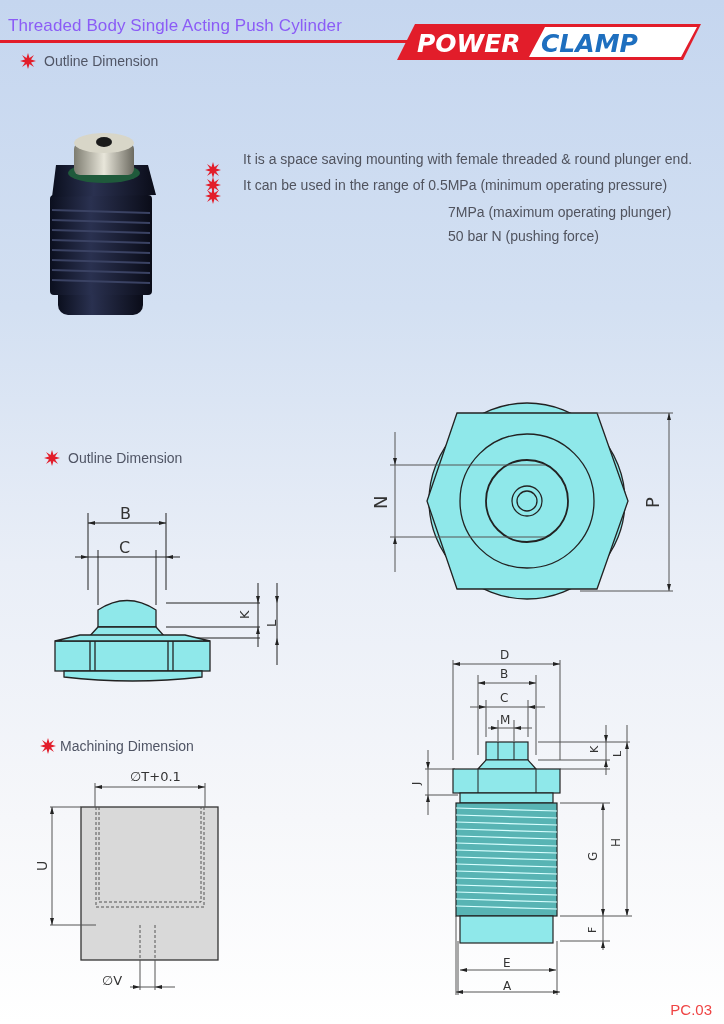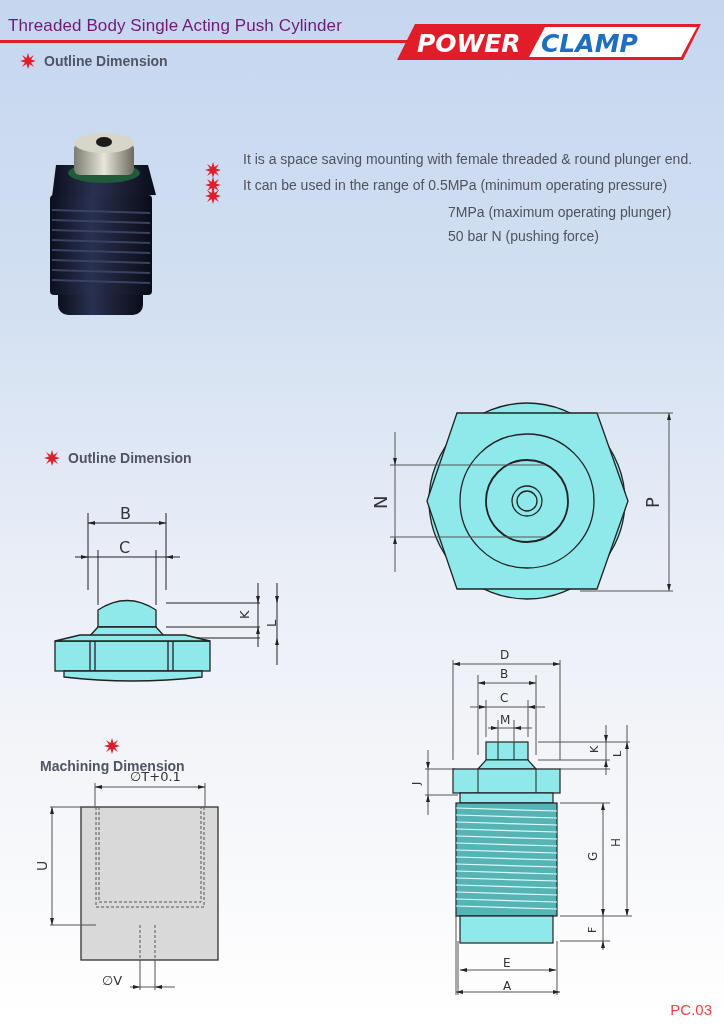--- a/index.html
+++ b/index.html
@@ -4,27 +4,27 @@
 <style>
   html, body { margin: 0; padding: 0; }
   body {
     width: 724px; height: 1024px; position: relative; overflow: hidden;
     font-family: "Liberation Sans", "DejaVu Sans", sans-serif;
     background: linear-gradient(180deg, #c5d6ef 0%, #d3e0f2 30%, #e9eef7 55%, #f6f7fa 80%, #ffffff 100%);
     color: #4b4f5c;
   }
   .abs { position: absolute; }
   .title {
-    left: 8px; top: 16px; font-size: 17px; color: #701a75; letter-spacing: 0.1px;
+    left: 8px; top: 16px; font-size: 17px; color: #8b5cf6; letter-spacing: 0.1px;
   }
   .red-rule {
     left: 0; top: 40px; width: 420px; height: 3px; background: #e21d2a;
   }
   .logo { left: 393px; top: 22px; width: 312px; height: 40px; }
-  .section-head { font-size: 14px; color: #505565; display: flex; align-items: center; gap: 8px; font-weight: bold; }
+  .section-head { font-size: 14px; color: #505565; display: flex; align-items: flex-start; gap: 8px; }
   .burst { width: 16px; height: 16px; display: inline-block; }
   .bullets { left: 205px; top: 148px; width: 510px; font-size: 14px; line-height: 22px; color: #50535e; }
   .bullet { position: relative; padding-left: 38px; margin-bottom: 4px; }
   .bullet .burst { position: absolute; left: 0; }
   .cont { padding-left: 243px; line-height: 24px; }
   .photo { left: 48px; top: 125px; width: 115px; height: 195px; }
   .footer { right: 12px; bottom: 6px; font-size: 15px; color: #ef4444; }
   svg text { font-family: "DejaVu Sans", sans-serif; }
 </style>
 </head>
@@ -166,21 +166,21 @@
   <g fill="#222">
     <polygon points="35,65 33,58 37,58"></polygon>
       <polygon points="35,137 33,144 37,144"></polygon>
     <polygon points="309,13 307,20 311,20"></polygon>
       <polygon points="309,191 307,184 311,184"></polygon>
   </g>
   <text x="12" y="108" font-size="18" fill="#333" transform="rotate(-90 20 101)">N</text>
   <text x="285" y="108" font-size="18" fill="#333" transform="rotate(-90 292 101)">P</text>
 </svg>
 
-<div class="abs section-head" style="left:40px; top:738px; gap:4px;flex-direction:column;">
+<div class="abs section-head" style="left:40px; top:738px; gap:4px;">
   <svg class="burst" viewBox="0 0 16 16">
       <polygon points="8,0 9.5,5 14,2 11,6.5 16,8 11,9.5 14,14 9.5,11 8,16 6.5,11 2,14 5,9.5 0,8 5,6.5 2,2 6.5,5" fill="#e21d2a"></polygon>
     </svg>
   <span>Machining Dimension</span>
 </div>
 
 <svg class="abs" style="left:30px; top:765px;" width="220" height="235" viewBox="0 0 220 235">
   <rect x="51" y="42" width="137" height="153" fill="#d9d9d9" stroke="#333" stroke-width="1.3"></rect>
   <g stroke="#555" stroke-width="1" stroke-dasharray="3,2" fill="none">
     <path d="M66,42 L66,142 L174,142 L174,42"></path>

